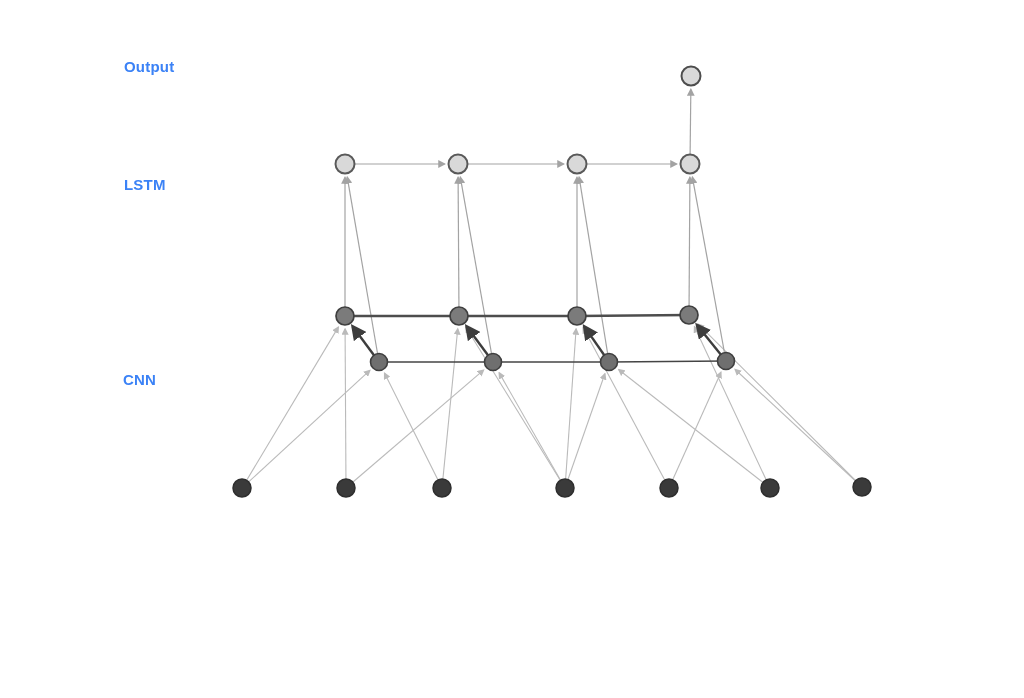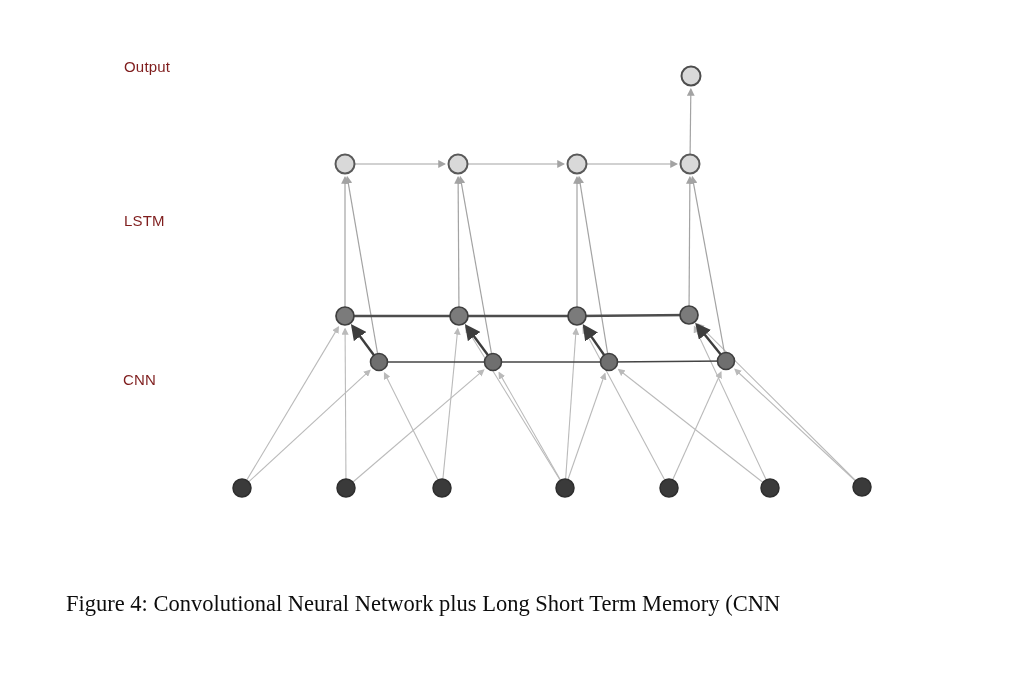--- a/index.html
+++ b/index.html
@@ -1,20 +1,20 @@
 <!DOCTYPE html>
 <html><head>
 <meta charset="utf-8">
 <style>
   html,body{margin:0;padding:0;background:#ffffff;}
   body{width:1024px;height:698px;position:relative;font-family:"Liberation Sans",sans-serif;overflow:hidden;}
   .canvas{position:absolute;left:0;top:0;width:1024px;height:560px;}
-  .layer-label{position:absolute;color:#7f1d1d;font-size:15px;font-weight:400;letter-spacing:.2px;}
+  .layer-label{position:absolute;color:#3b82f6;font-size:15px;font-weight:700;letter-spacing:.2px;}
   #lbl-output{left:124px;top:58px;}
-  #lbl-lstm{left:124px;top:176px;margin-top:36px;}
+  #lbl-lstm{left:124px;top:176px;}
   #lbl-cnn{left:123px;top:371px;}
   .caption{position:absolute;left:66px;top:586px;width:930px;
            font-family:"Liberation Serif",serif;font-size:22.5px;color:#0d0d0d;line-height:35px;}
 </style>
 </head>
 <body>
 
 <svg id="net" class="canvas" viewBox="0 0 1024 560">
     <defs>
       <marker id="m-light" viewBox="0 0 10 10" refX="8" refY="5" markerWidth="6.5" markerHeight="6.5" orient="auto-start-reverse">
@@ -85,14 +85,13 @@
     <circle cx="669" cy="488" r="9" fill="#3a3a3a" stroke="#2e2e2e" stroke-width="1.5"></circle>
     <circle cx="770" cy="488" r="9" fill="#3a3a3a" stroke="#2e2e2e" stroke-width="1.5"></circle>
     <circle cx="862" cy="487" r="9" fill="#3a3a3a" stroke="#2e2e2e" stroke-width="1.5"></circle>
   </svg>
 
 <div class="layer-label" id="lbl-output">Output</div>
 <div class="layer-label" id="lbl-lstm">LSTM</div>
 <div class="layer-label" id="lbl-cnn">CNN</div>
 
 <div class="caption">
-  <div>Figure 4: Convolutional Neural Network plus Long Short Term Memory (CNN</div>
 </div>
 
 </body></html>

